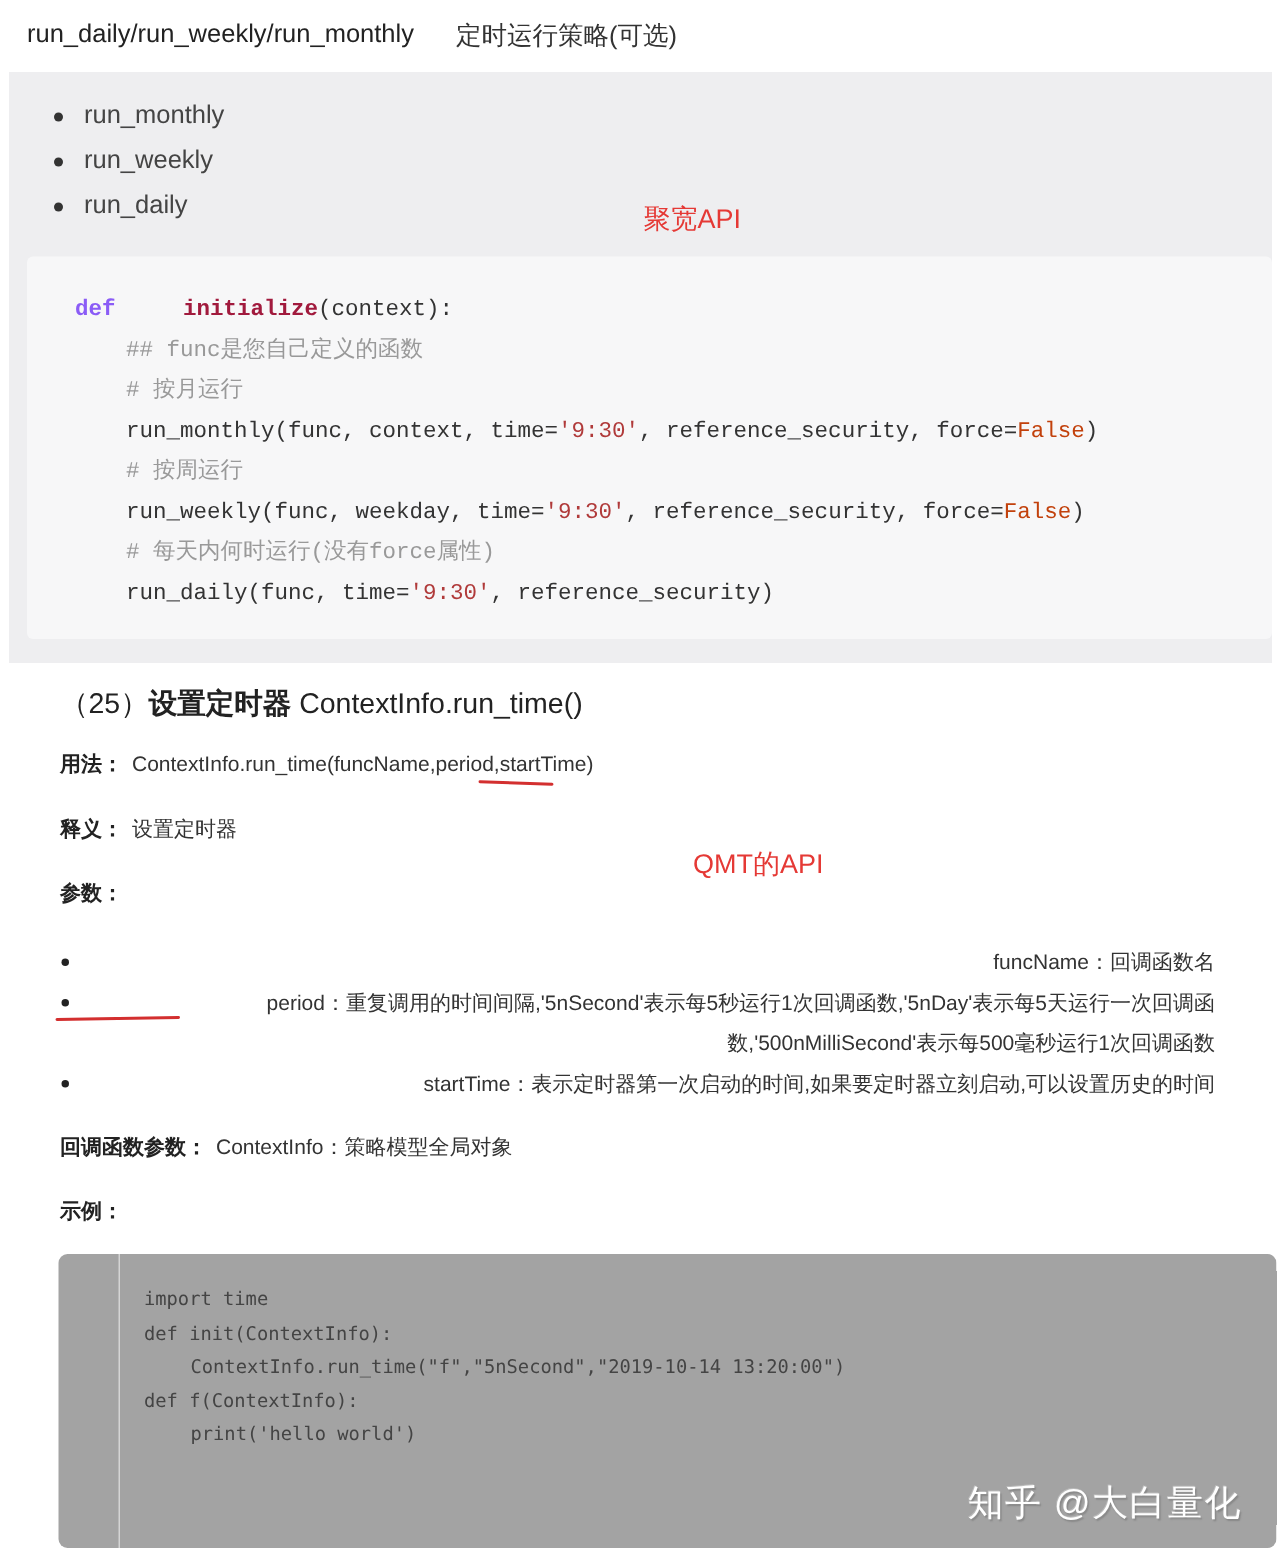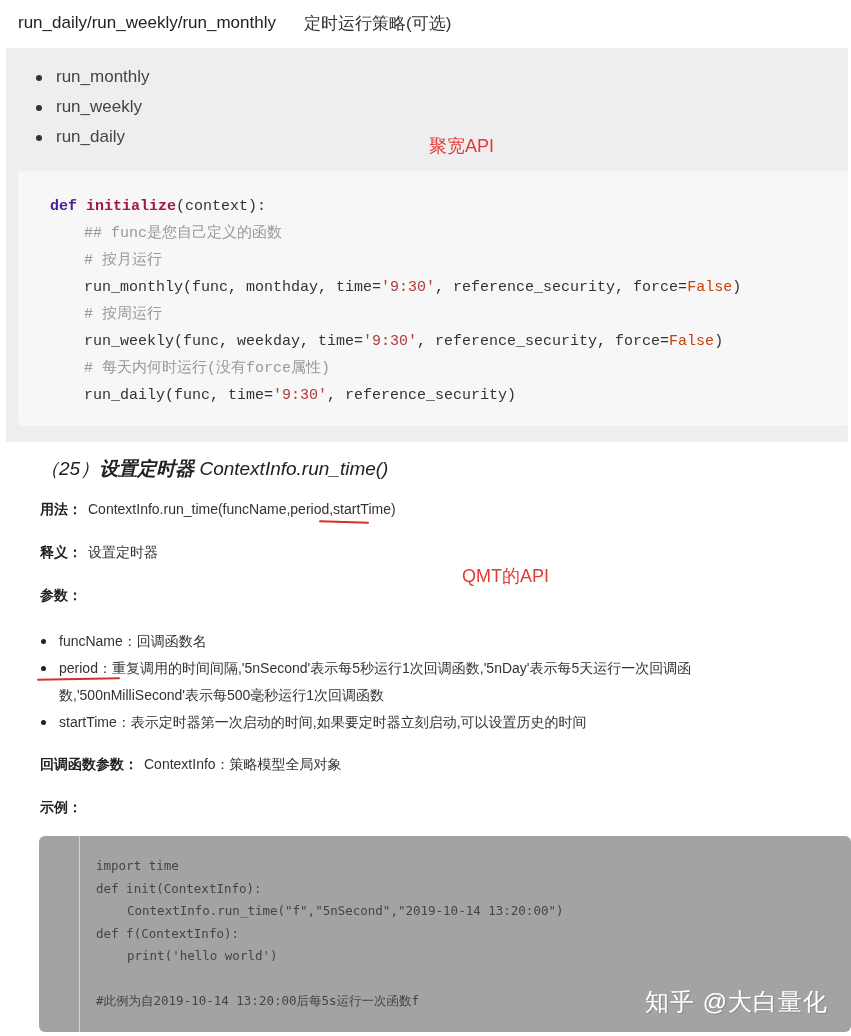--- a/index.html
+++ b/index.html
@@ -14,44 +14,44 @@
   .jq-list { position: absolute; left: 28px; top: 15px; list-style: none; }
   .jq-list li { position: relative; padding-left: 22px; height: 30px; line-height: 28px; font-size: 17px; color: #444; }
   .jq-list li::before { content: ""; position: absolute; left: 2px; top: 12px; width: 6px; height: 6px; border-radius: 50%; background: #333; }
 
   .annot-red { position: absolute; color: #e53935; font-size: 18px; }
   .annot-jq { left: 429px; top: 134px; }
   .annot-qmt { left: 462px; top: 564px; }
 
   .jq-code { position: absolute; left: 18px; top: 171px; width: 830px; height: 255px; background: #f7f7f8; border-radius: 4px; padding: 22px 0 0 32px; font-family: "Liberation Mono", "DejaVu Sans Mono", monospace; font-size: 15px; color: #333; }
   .jq-code .line { height: 27px; line-height: 27px; white-space: pre; }
-  .jq-code .kw { color: #4c1d95; font-weight: bold; }
-  .jq-code .fn { color: #a11a3d; font-weight: bold; }
+  .jq-code .kw { color: #8b5cf6; font-weight: bold; }
+  .jq-code .fn { color: #a11a3d; font-weight: bold; margin-left: 36px; }
   .jq-code .cm { color: #999; }
   .jq-code .str { color: #b03a3a; text-align: center; }
   .jq-code .bold { font-weight: normal; color: #c2410c; }
   .jq-code .ind { padding-left: 34px; }
 
-  .qmt-title { position: absolute; left: 40px; top: 456px; font-size: 19px; color: #222; font-style: italic; }
+  .qmt-title { position: absolute; left: 40px; top: 456px; font-size: 19px; color: #222; }
   .qmt-title .num { font-weight: normal; }
   .qmt-title .cn { font-weight: bold; }
 
   .row { position: absolute; left: 40px; font-size: 14px; color: #333; }
   .row .label { font-weight: bold; color: #222; margin-right: 6px; }
   .row-usage { top: 501px; }
   .row-meaning { top: 544px; }
   .row-params { top: 587px; }
   .row-callback { top: 756px; }
   .row-example { top: 799px; }
 
   .underline-red { position: absolute; height: 2px; background: #d32f2f; border-radius: 2px; }
   .ul-usage { left: 319px; top: 521px; width: 50px; transform: rotate(2deg); }
   .ul-period { left: 37px; top: 678px; width: 83px; transform: rotate(-1deg); }
 
-  .param-list { position: absolute; left: 40px; top: 628px; list-style: none; font-size: 14px; color: #333; width: 770px; }
+  .param-list { position: absolute; left: 40px; top: 628px; list-style: none; font-size: 14px; color: #333; width: 770px; text-align: right; }
   .param-list li { position: relative; padding-left: 19px; line-height: 27px; }
   .param-list li::before { content: ""; position: absolute; left: 1px; top: 11px; width: 5px; height: 5px; border-radius: 50%; background: #222; }
 
   .qmt-code { position: absolute; left: 39px; top: 836px; width: 812px; height: 196px; background: #a3a3a3; border-radius: 6px; }
   .qmt-code .rule { position: absolute; left: 40px; top: 0; width: 1px; height: 196px; background: #d4d4d4; }
   .qmt-code .body { position: absolute; left: 57px; top: 19px; font-family: "DejaVu Sans Mono", "Liberation Mono", monospace; font-size: 12.5px; color: #444; }
   .qmt-code .line { height: 22.5px; line-height: 22.5px; white-space: pre; }
   .qmt-code .ind { padding-left: 31px; }
 
   .watermark { position: absolute; left: 645px; top: 986px; font-size: 24px; color: #ffffff; letter-spacing: 1px; text-shadow: 1px 1px 1px #888, -0.5px -0.5px 0 #bbb; }
@@ -71,21 +71,21 @@
     <li>run_daily</li>
   </ul>
 </div>
 
 <div class="annot-red annot-jq">聚宽API</div>
 
 <div class="jq-code">
   <div class="line"><span class="kw">def</span> <span class="fn">initialize</span><span>(context):</span></div>
   <div class="line ind cm">## func是您自己定义的函数</div>
   <div class="line ind cm"># 按月运行</div>
-  <div class="line ind"><span>run_monthly(func, monthday, time=</span><span class="str">'9:30'</span><span>, reference_security, force=</span><span class="bold">False</span><span>)</span></div>
+  <div class="line ind"><span>run_monthly(func, context, time=</span><span class="str">'9:30'</span><span>, reference_security, force=</span><span class="bold">False</span><span>)</span></div>
   <div class="line ind cm"># 按周运行</div>
   <div class="line ind"><span>run_weekly(func, weekday, time=</span><span class="str">'9:30'</span><span>, reference_security, force=</span><span class="bold">False</span><span>)</span></div>
   <div class="line ind cm"># 每天内何时运行(没有force属性)</div>
   <div class="line ind"><span>run_daily(func, time=</span><span class="str">'9:30'</span><span>, reference_security)</span></div>
 </div>
 
 <div class="qmt-title">
   <span class="num">（25）</span><span class="cn">设置定时器</span><span> ContextInfo.run_time()</span>
 </div>
 
@@ -121,17 +121,16 @@
 
 <div class="qmt-code">
   <div class="rule"></div>
   <div class="body">
     <div class="line">import time</div>
     <div class="line">def init(ContextInfo):</div>
     <div class="line ind">ContextInfo.run_time("f","5nSecond","2019-10-14 13:20:00")</div>
     <div class="line">def f(ContextInfo):</div>
     <div class="line ind">print('hello world')</div>
     <div class="line"></div>
-    <div class="line">#此例为自2019-10-14 13:20:00后每5s运行一次函数f</div>
   </div>
 </div>
 
 <div class="watermark">知乎 @大白量化</div>
 
 </body></html>

